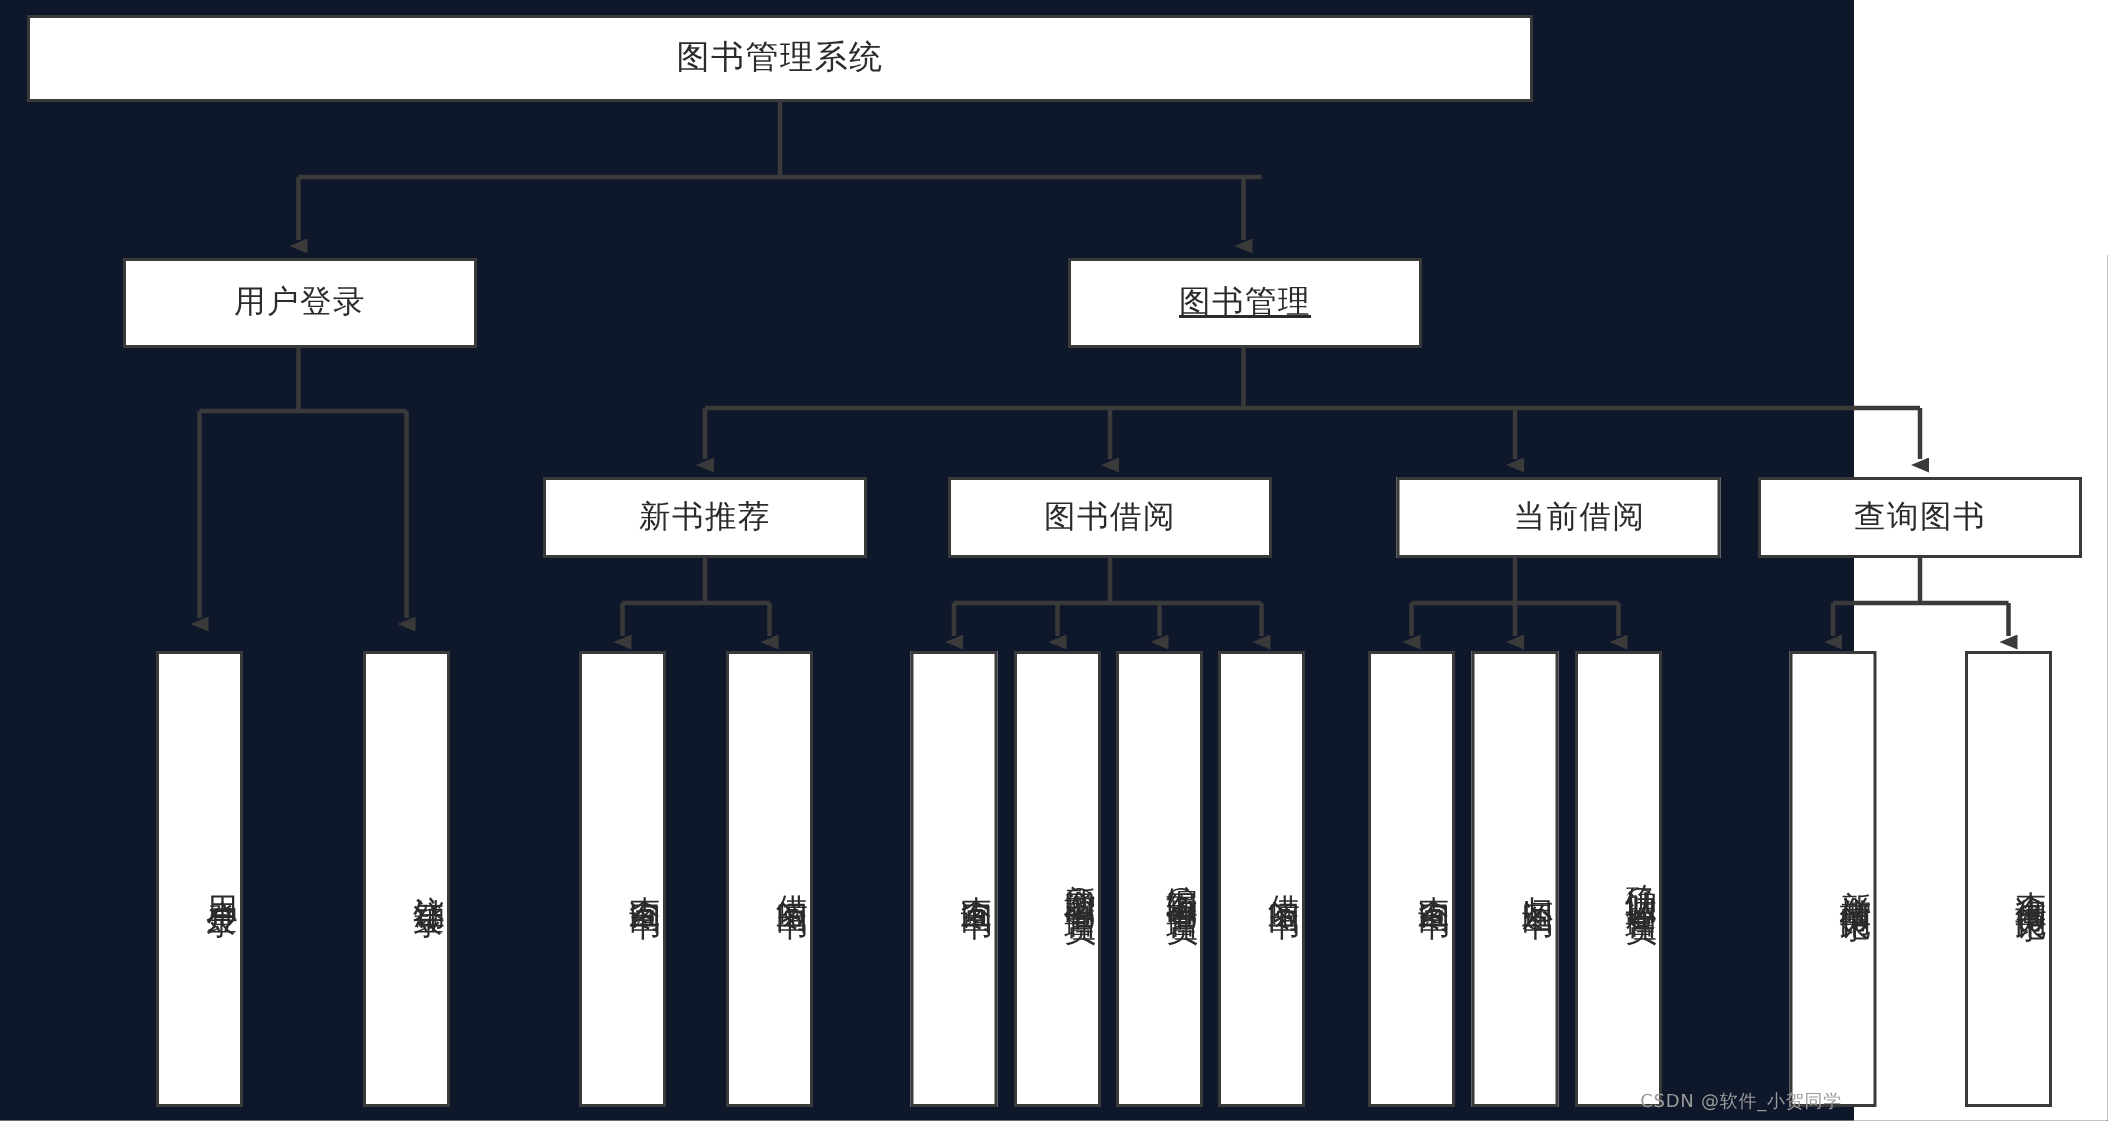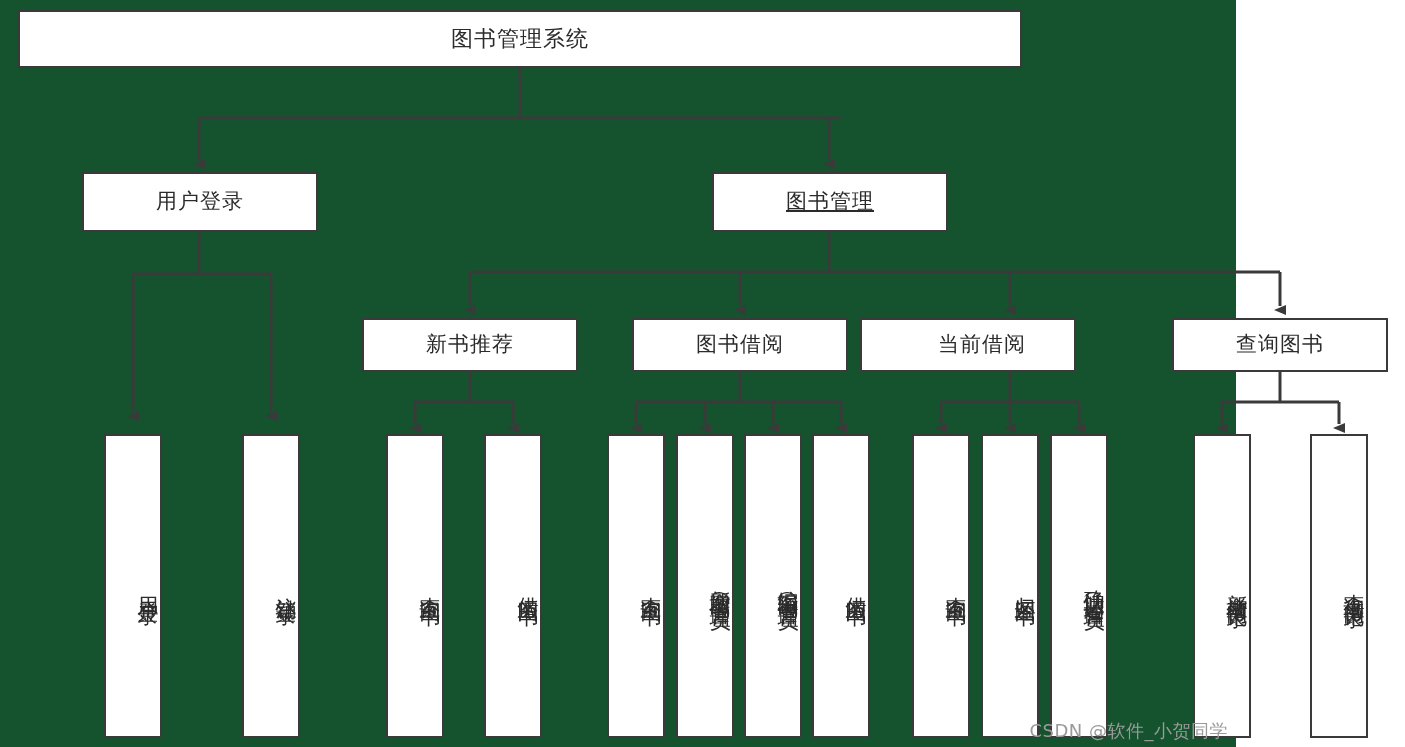--- a/index.html
+++ b/index.html
@@ -10,21 +10,21 @@
   body {
     width: 1405px;
     height: 747px;
     font-family: "DejaVu Sans", "Liberation Sans", sans-serif;
     overflow: hidden;
   }
   #diagram-root {
     position: relative;
     width: 1236px;
     height: 747px;
-    background: #14532d;
+    background: #0f172a;
   }
   svg.wires {
     position: absolute;
     left: 0;
     top: 0;
     width: 1405px;
     height: 747px;
     pointer-events: none;
   }
   .node {
@@ -57,21 +57,21 @@
     text-orientation: upright;
     white-space: nowrap;
   }
   .node.root {
     font-size: 22px;
   }
   .watermark {
     position: absolute;
     right: 8px;
     bottom: 4px;
-    font-size: 18px;
+    font-size: 12px;
     color: #9a9a9a;
     letter-spacing: 0.5px;
     white-space: nowrap;
   }
 </style>
 </head>
 <body>
 
 <div id="diagram-root">
 
@@ -135,21 +135,21 @@
   <div class="node horizontal" style="left:712px; top:172px; width:236px; height:60px;text-decoration:underline;">
     <span>图书管理</span>
   </div>
 
   <div class="node horizontal" style="left:632px; top:318px; width:216px; height:54px;">
     <span>图书借阅</span>
   </div>
   <div class="node horizontal" style="left:362px; top:318px; width:216px; height:54px;">
     <span>新书推荐</span>
   </div>
-  <div class="node horizontal" style="left:860px; top:318px; width:216px; height:54px;padding-left:28px;">
+  <div class="node horizontal" style="left:931px; top:318px; width:216px; height:54px;padding-left:28px;">
     <span>当前借阅</span>
   </div>
   <div class="node horizontal" style="left:1172px; top:318px; width:216px; height:54px;">
     <span>查询图书</span>
   </div>
 
   <div class="node vertical" style="left:104px; top:434px; width:58px; height:304px;">
     <span class="vlabel">用户登录</span>
   </div>
   <div class="node vertical" style="left:242px; top:434px; width:58px; height:304px;">

